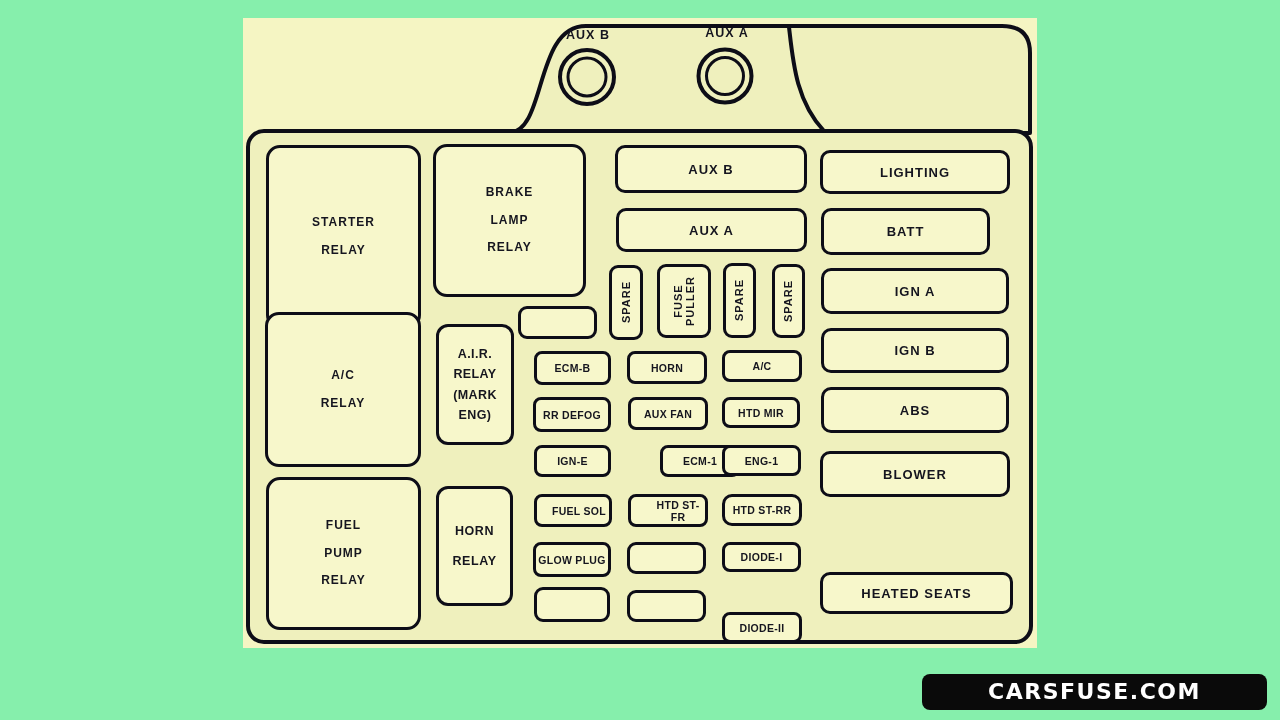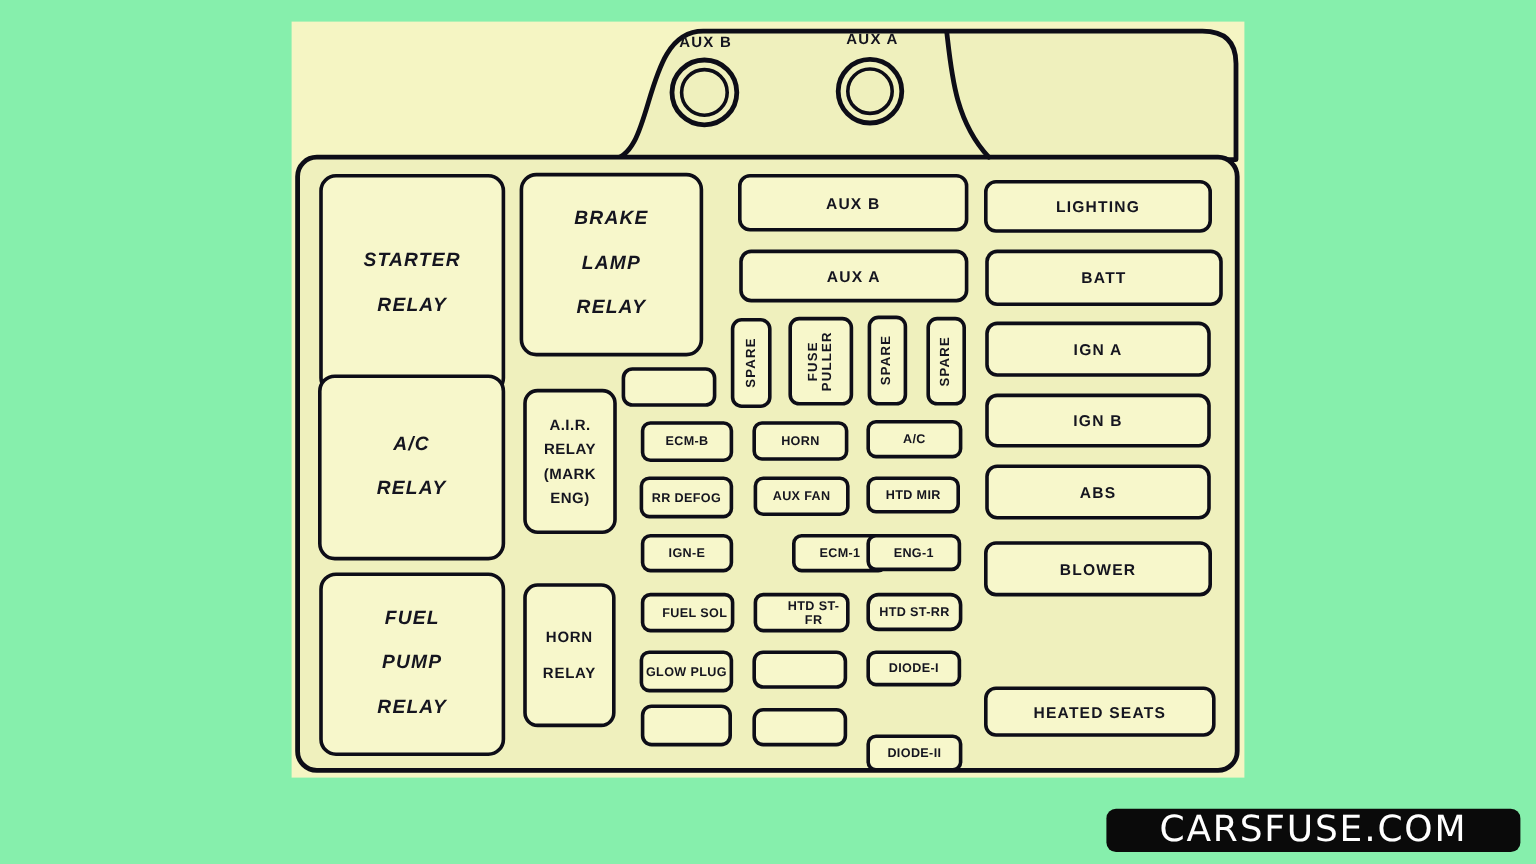--- a/index.html
+++ b/index.html
@@ -23,21 +23,21 @@
     align-items: center;
     justify-content: center;
     color: #15151f;
     font-weight: bold;
   }
   .fuse .lbl {
     white-space: pre-line;
     text-align: center;
     letter-spacing: 0.6px;
   }
-  .relay-lg { border-radius: 14px; font-size: 16px; font-style: italic; }
+  .relay-lg { border-radius: 14px; font-size: 12px; }
   .relay-lg .lbl { line-height: 2.3; letter-spacing: 1px; }
   .relay-sm { border-radius: 12px; font-size: 12.5px; }
   .relay-sm .lbl { line-height: 2.4; }
   .relay-air .lbl { line-height: 1.62; letter-spacing: 0.4px; }
   .maxi { font-size: 13px; }
   .maxi .lbl { letter-spacing: 1px; }
   .mini { font-size: 10.5px; border-radius: 8px; }
   .mini .lbl { letter-spacing: 0.3px; }
   .vert { border-radius: 9px; font-size: 11px; }
   .vert .lbl { transform: rotate(-90deg); line-height: 1.1; letter-spacing: 1px; }
@@ -58,22 +58,22 @@
     width: 345px; height: 36px;
     background: #0a0a0a;
     border-radius: 8px;
     display: flex;
     align-items: center;
     justify-content: center;
   }
   .watermark .wm-text {
     color: #ffffff;
     font-family: "DejaVu Sans", sans-serif;
-    font-weight: normal;
-    font-size: 30px;
+    font-weight: bold;
+    font-size: 22px;
     letter-spacing: 1.5px;
     line-height: 1;
   }
 </style>
 </head>
 <body>
 
 <div class="stage">
 
   <svg class="outline-layer" width="1280" height="720" viewBox="0 0 1280 720">
@@ -193,21 +193,21 @@
   <div class="fuse mini" style="left:722px; top:542px; width:79px; height:30px;">
     <span class="lbl">DIODE-I</span>
   </div>
   <div class="fuse mini" style="left:722px; top:590px; width:80px; height:31px;margin-top:22px;">
     <span class="lbl">DIODE-II</span>
   </div>
 
   <div class="fuse maxi" style="left:820px; top:150px; width:190px; height:44px;">
     <span class="lbl">LIGHTING</span>
   </div>
-  <div class="fuse maxi" style="left:821px; top:208px; width:198px; height:47px;">
+  <div class="fuse maxi" style="left:821px; top:208px; width:169px; height:47px;">
     <span class="lbl">BATT</span>
   </div>
   <div class="fuse maxi" style="left:821px; top:268px; width:188px; height:46px;">
     <span class="lbl">IGN A</span>
   </div>
   <div class="fuse maxi" style="left:821px; top:328px; width:188px; height:45px;">
     <span class="lbl">IGN B</span>
   </div>
   <div class="fuse maxi" style="left:821px; top:387px; width:188px; height:46px;">
     <span class="lbl">ABS</span>

